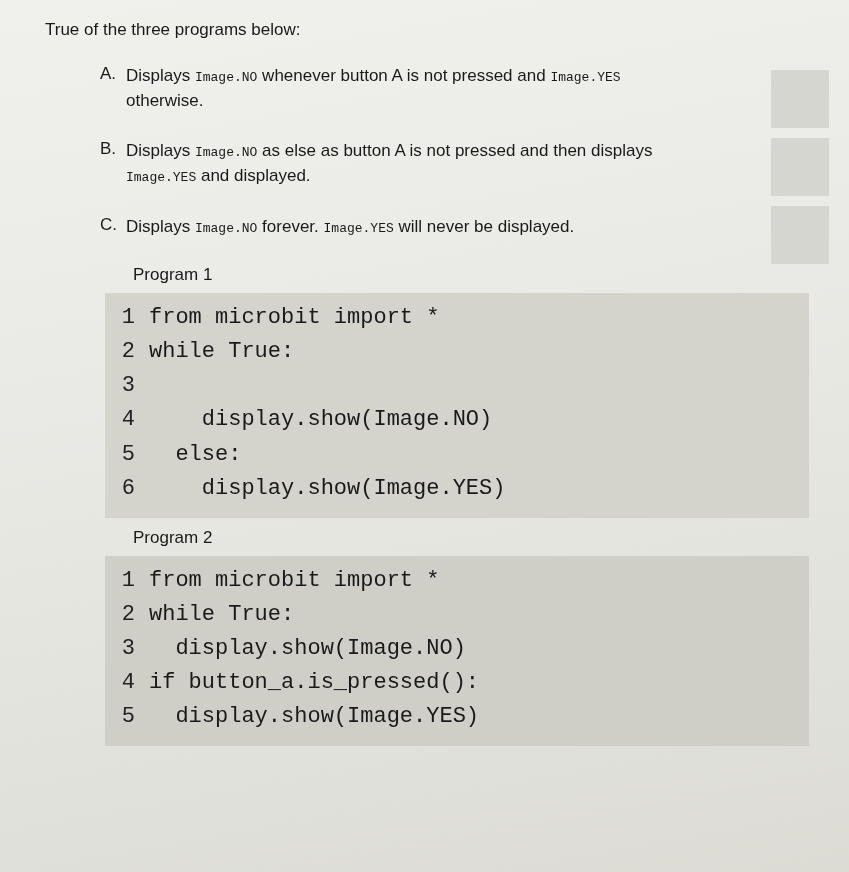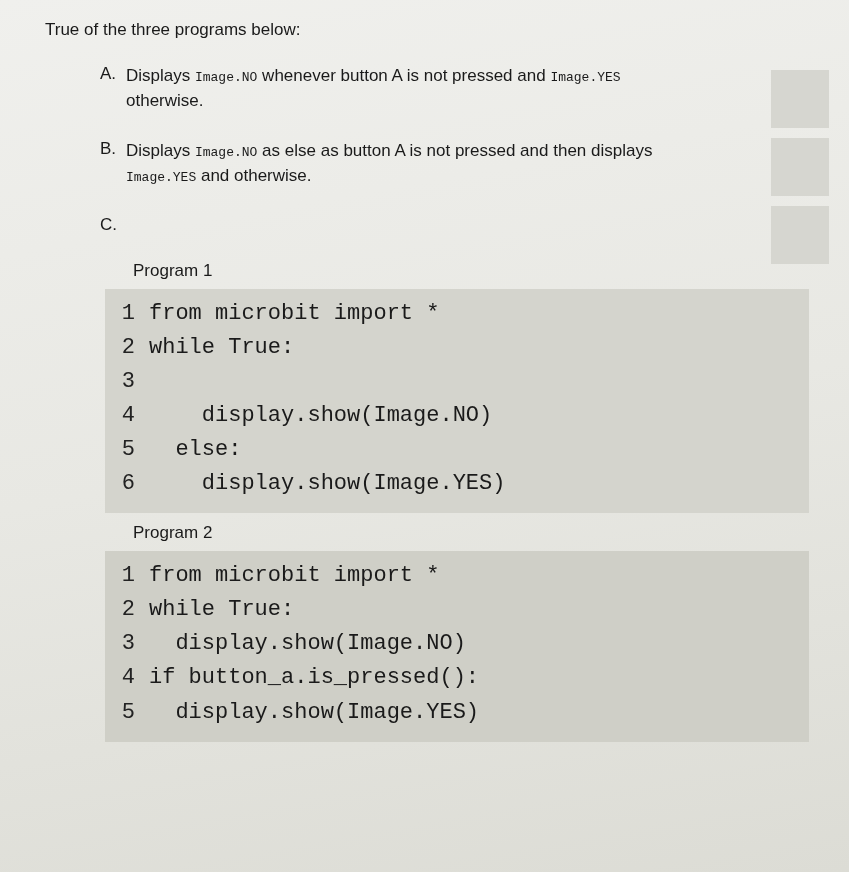--- a/index.html
+++ b/index.html
@@ -99,26 +99,29 @@
   <div class="option">
     <div class="option-letter">A.</div>
     <div class="option-text">
       <span>Displays </span><span class="mono">Image.NO</span><span> whenever button A is not pressed and </span><span class="mono">Image.YES</span><span> otherwise.</span>
     </div>
   </div>
 
   <div class="option">
     <div class="option-letter">B.</div>
     <div class="option-text">
-      <span>Displays </span><span class="mono">Image.NO</span><span> as else as button A is not pressed and then displays </span><span class="mono">Image.YES</span><span> and otherwise.</span>
+      <span>Displays </span><span class="mono">Image.NO</span><span> as else as button A is not pressed and then displays </span><span class="mono">Image.YES</span><span> and displayed.</span>
     </div>
   </div>
 
   <div class="option">
     <div class="option-letter">C.</div>
+    <div class="option-text">
+      <span>Displays </span><span class="mono">Image.NO</span><span> forever. </span><span class="mono">Image.YES</span><span> will never be displayed.</span>
+    </div>
   </div>
 
 </div>
 
 <div class="right-boxes">
   <div class="box"></div>
   <div class="box"></div>
   <div class="box"></div>
 </div>
 

